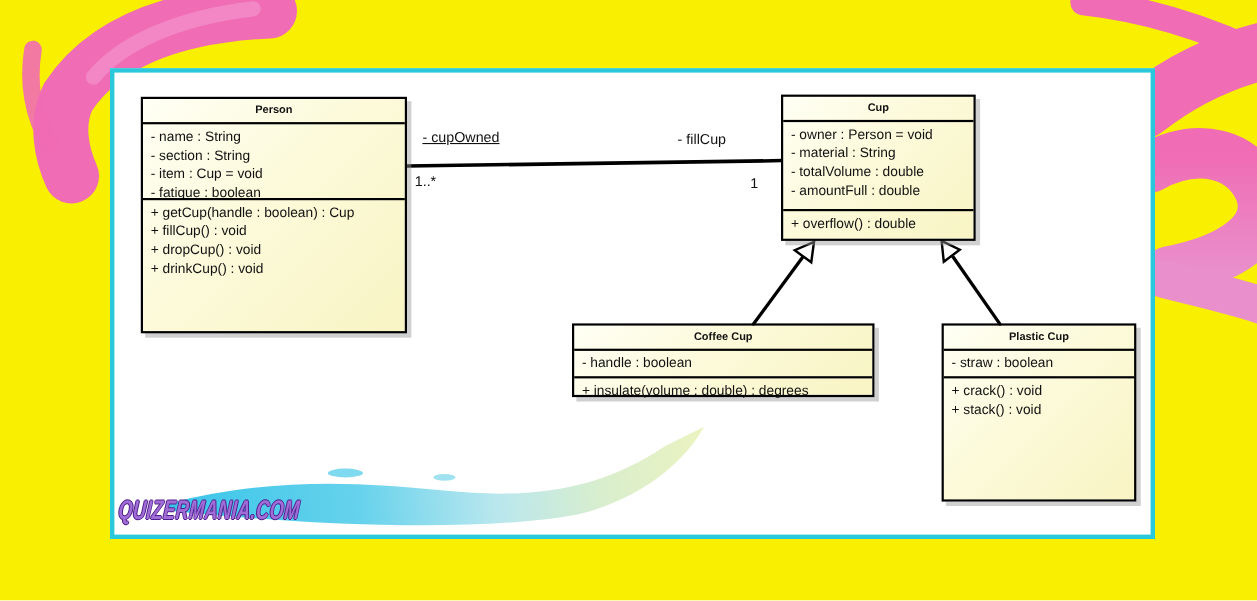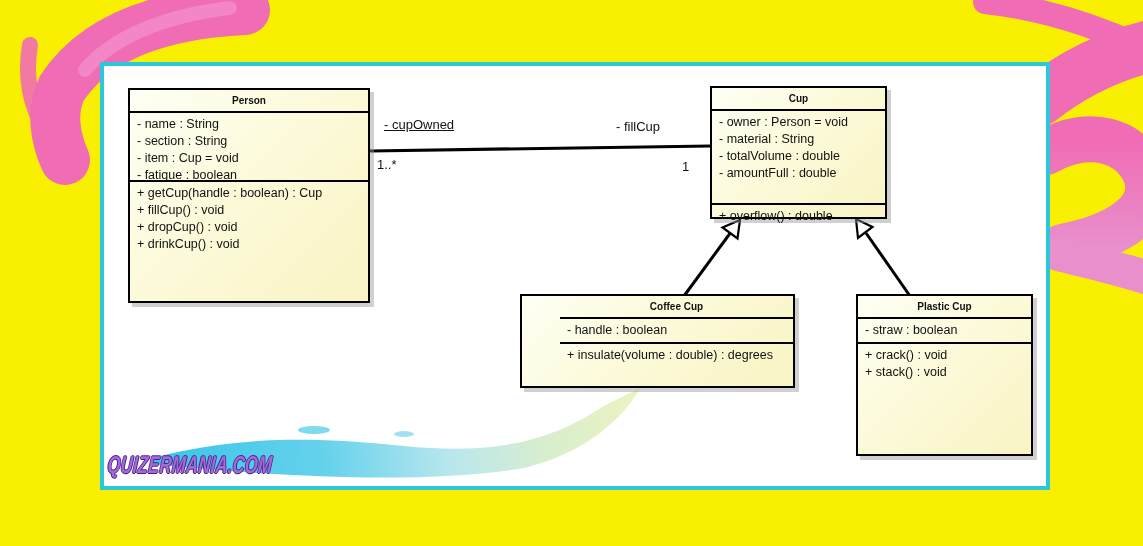--- a/index.html
+++ b/index.html
@@ -27,22 +27,22 @@
     font-weight:bold; text-align:center; font-size:10px;
     height:21px; line-height:21px; border-bottom:2px solid #000;
   }
   .sec { box-sizing:border-box; padding:3px 6px 1px 7px; overflow:hidden; }
   .attrs { border-bottom:2px solid #000; }
   .row { line-height:17px; white-space:nowrap; }
 
   .c-person  { left:24px;  top:22px;  width:242px; height:215px; }
   .c-person  .attrs { height:69px; }
   .c-cup     { left:606px; top:20px;  width:177px; height:133px; }
-  .c-cup     .attrs { height:94px; }
-  .c-coffee  { left:416px; top:228px; width:275px; height:94px;padding-left:38px; }
+  .c-cup     .attrs { height:81px; }
+  .c-coffee  { left:416px; top:228px; width:275px; height:67px; }
   .c-coffee  .attrs { height:25px; }
   .c-plastic { left:752px; top:228px; width:177px; height:162px; }
   .c-plastic .attrs { height:25px; }
 
   .edge-label { position:absolute; font-size:13px; color:#111; white-space:nowrap; }
   .lbl-owned { left:280px; top:51px;text-decoration:underline; }
   .lbl-owner { left:512px; top:53px; }
   .lbl-mult-a { left:273px; top:91px; }
   .lbl-mult-b { left:578px; top:93px; }
 

